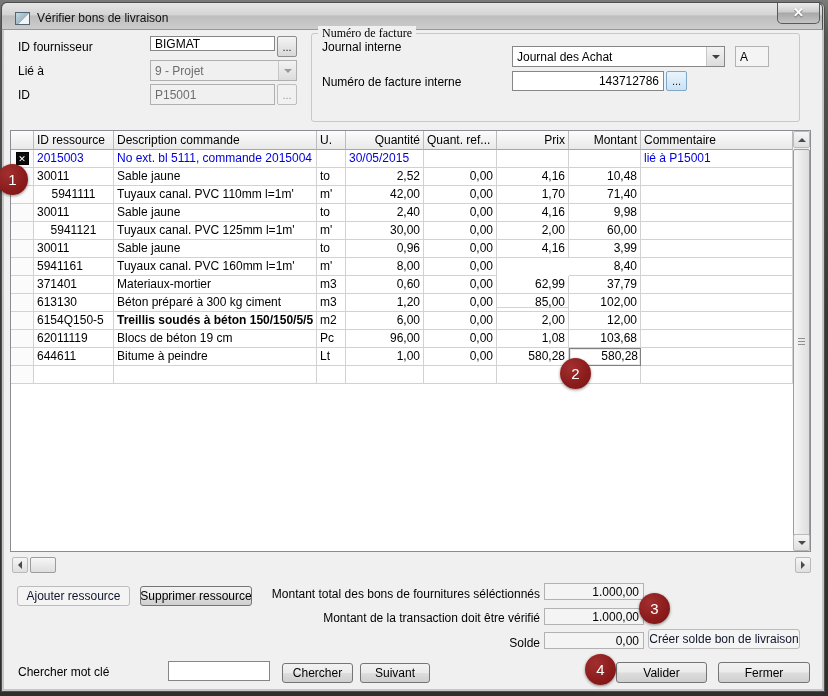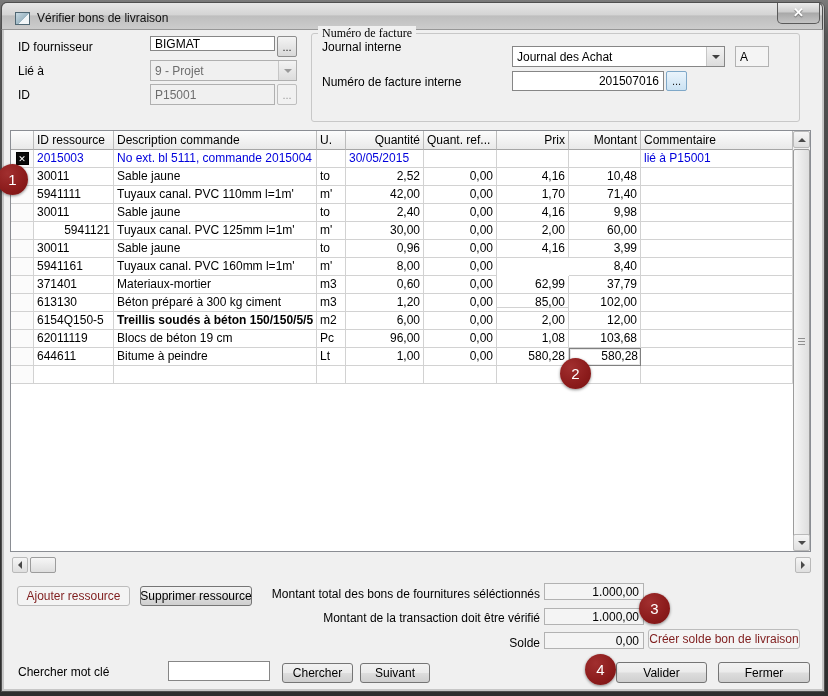--- a/index.html
+++ b/index.html
@@ -44,21 +44,21 @@
   .field.num { justify-content:flex-end; }
   .field.disabled { background:#F0F0F0; border-color:#B0B0B0; color:#6d6d6d; }
   .field.readonly { background:#F4F4F4; border-color:#B2B2B2; justify-content:flex-end; }
   .btn {
     position:absolute; box-sizing:border-box; display:flex; align-items:center; justify-content:center;
     background:linear-gradient(180deg,#F2F2F2 0%,#EBEBEB 48%,#DDDDDD 52%,#CFCFCF 100%);
     border:1px solid #757575; border-radius:3px; font-size:12px; color:#000; cursor:default;
     white-space:nowrap;
   }
   .btn.disabled {
-    background:#F4F4F4; border-color:#BCBCBC; color:#7f1d1d;
+    background:#F4F4F4; border-color:#BCBCBC; color:#0f172a;
   }
   .browse {
     position:absolute; box-sizing:border-box; display:flex; align-items:flex-end; justify-content:center;
     background:linear-gradient(180deg,#F4F4F4,#D8D8D8); border:1px solid #8d8d8d; border-radius:2px;
     font-size:11px; line-height:9px; padding-bottom:4px; color:#222;
   }
   .browse.disabled { background:#F1F1F1; border-color:#BEBEBE; color:#9a9a9a; }
   .browse.bluish { background:linear-gradient(180deg,#EAF4FC,#CBE2F3); border-color:#7FA8C8; }
   .combo {
     position:absolute; box-sizing:border-box; background:#fff; border:1px solid #868686;
@@ -186,21 +186,21 @@
   <div class="lbl" style="left:322px; top:40px;">Journal interne</div>
   <div class="combo" style="left:512px; top:46px; width:213px; height:21px;">
     <span>Journal des Achat</span>
     <span class="combo-arrow">
         <span class="tri-down"></span>
       </span>
   </div>
   <div class="field readonly" style="left:735px; top:46px; width:34px; height:21px; justify-content:flex-start;">A</div>
 
   <div class="lbl" style="left:322px; top:75px;">Numéro de facture interne</div>
-  <div class="field num" style="left:512px; top:71px; width:152px; height:20px;">201507016</div>
+  <div class="field num" style="left:512px; top:71px; width:152px; height:20px;">143712786</div>
   <div class="browse bluish" style="left:666px; top:71px; width:21px; height:20px;">
       <span>...</span>
     </div>
 
   <div class="grid">
     <div class="grid-header">
         <div class="hcell" style="width: 23px; text-align: left;"></div>
         <div class="hcell" style="width: 80px; text-align: left;">ID ressource</div>
         <div class="hcell" style="width: 203px; text-align: left;">Description commande</div>
         <div class="hcell" style="width: 29px; text-align: left;">U.</div>
@@ -230,21 +230,21 @@
           <div class="cell" style="width: 203px; text-align: left;">Sable jaune</div>
           <div class="cell" style="width: 29px; text-align: left;">to</div>
           <div class="cell" style="width: 78px; text-align: right;">2,52</div>
           <div class="cell" style="width: 73px; text-align: right;">0,00</div>
           <div class="cell" style="width: 72px; text-align: right;">4,16</div>
           <div class="cell" style="width: 72px; text-align: right;">10,48</div>
           <div class="cell" style="width: 152px; flex: 1 1 0%; text-align: left;"></div>
         </div>
         <div class="grid-row">
           <div class="cell rowhdr" style="width: 23px; text-align: left;"></div>
-          <div class="cell" style="width: 80px; text-align: left;">5941111</div>
+          <div class="cell" style="width: 80px; text-align: center;">5941111</div>
           <div class="cell" style="width: 203px; text-align: left;">Tuyaux canal. PVC 110mm l=1m'</div>
           <div class="cell" style="width: 29px; text-align: left;">m'</div>
           <div class="cell" style="width: 78px; text-align: right;">42,00</div>
           <div class="cell" style="width: 73px; text-align: right;">0,00</div>
           <div class="cell" style="width: 72px; text-align: right;">1,70</div>
           <div class="cell" style="width: 72px; text-align: right;">71,40</div>
           <div class="cell" style="width: 152px; flex: 1 1 0%; text-align: left;"></div>
         </div>
         <div class="grid-row">
           <div class="cell rowhdr" style="width: 23px; text-align: left;"></div>
@@ -252,21 +252,21 @@
           <div class="cell" style="width: 203px; text-align: left;">Sable jaune</div>
           <div class="cell" style="width: 29px; text-align: left;">to</div>
           <div class="cell" style="width: 78px; text-align: right;">2,40</div>
           <div class="cell" style="width: 73px; text-align: right;">0,00</div>
           <div class="cell" style="width: 72px; text-align: right;">4,16</div>
           <div class="cell" style="width: 72px; text-align: right;">9,98</div>
           <div class="cell" style="width: 152px; flex: 1 1 0%; text-align: left;"></div>
         </div>
         <div class="grid-row">
           <div class="cell rowhdr" style="width: 23px; text-align: left;"></div>
-          <div class="cell" style="width: 80px; text-align: right;">5941121</div>
+          <div class="cell" style="width: 80px; text-align: center;">5941121</div>
           <div class="cell" style="width: 203px; text-align: left;">Tuyaux canal. PVC 125mm l=1m'</div>
           <div class="cell" style="width: 29px; text-align: left;">m'</div>
           <div class="cell" style="width: 78px; text-align: right;">30,00</div>
           <div class="cell" style="width: 73px; text-align: right;">0,00</div>
           <div class="cell" style="width: 72px; text-align: right;">2,00</div>
           <div class="cell" style="width: 72px; text-align: right;">60,00</div>
           <div class="cell" style="width: 152px; flex: 1 1 0%; text-align: left;"></div>
         </div>
         <div class="grid-row">
           <div class="cell rowhdr" style="width: 23px; text-align: left;"></div>

